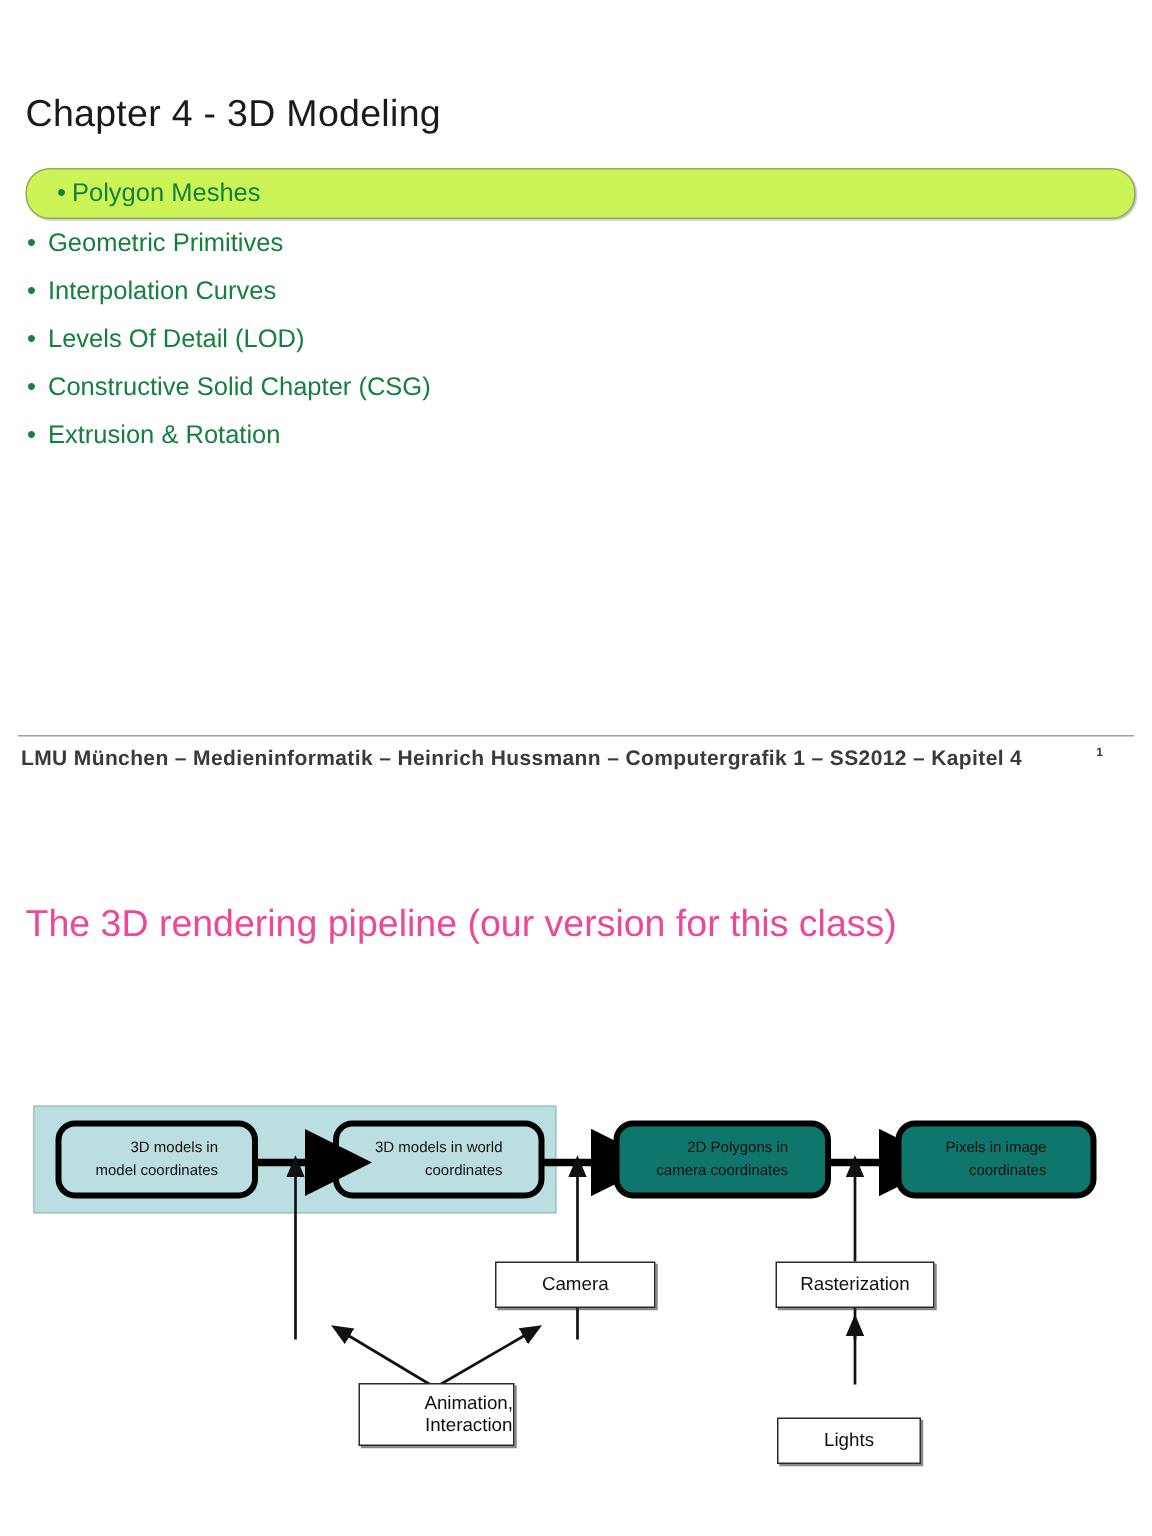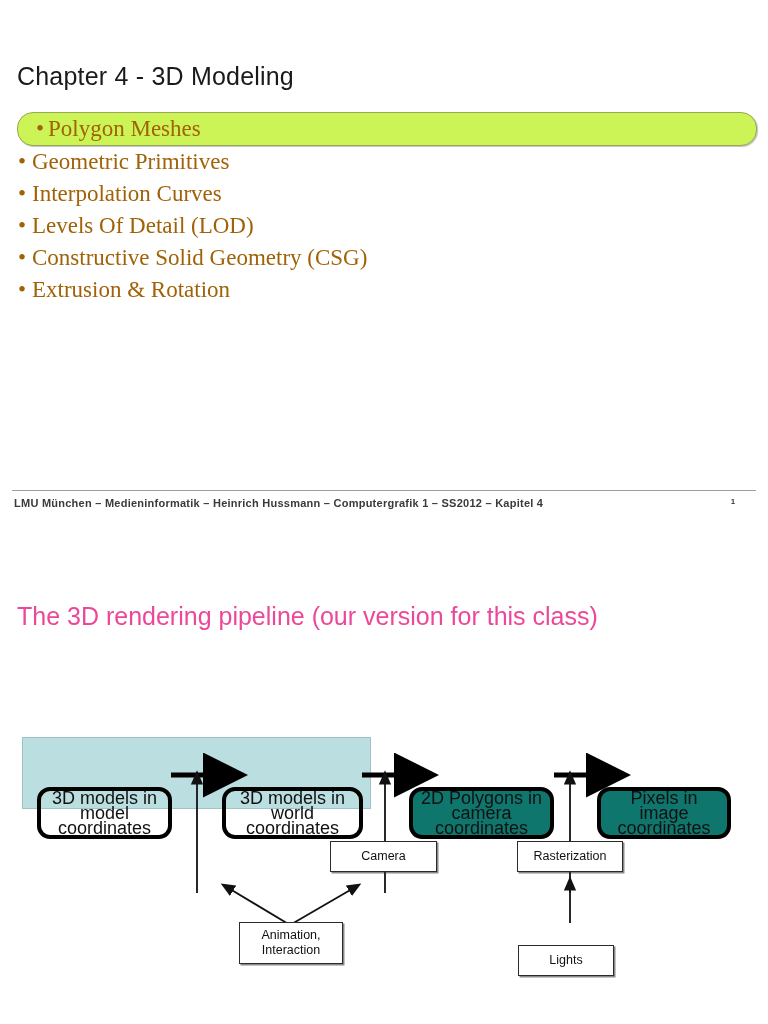--- a/index.html
+++ b/index.html
@@ -31,25 +31,24 @@
     color: #1a1a1a;
     white-space: nowrap;
   }
 
   .agenda { position: absolute; left: 0; top: 112px; width: 768px; }
 
   .agenda-row {
     position: relative;
     height: 32px;
     line-height: 32px;
-    font-size: 23px;
-    color: #a16207;
+    font-size: 17px;
+    color: #15803d;
     padding-left: 18px;
     box-sizing: border-box;
-    font-family: Liberation Serif, serif;
   }
   .agenda-row .bul {
     display: inline-block;
     width: 14px;
   }
   .agenda-row.highlight {
     background: #ccf457;
     border: 1px solid #9aa858;
     border-radius: 16px;
     width: 740px;
@@ -67,21 +66,21 @@
     left: 12px;
     top: 490px;
     width: 744px;
     height: 1px;
     background: #9d9d9d;
   }
   .footer-text {
     position: absolute;
     left: 14px;
     top: 497px;
-    font-size: 11px;
+    font-size: 14px;
     font-weight: bold;
     letter-spacing: 0.25px;
     color: #3a3a3a;
     white-space: nowrap;
   }
   .footer-page {
     position: absolute;
     left: 718px;
     top: 497px;
     width: 30px;
@@ -122,29 +121,28 @@
     border: 1px solid #9fc2c4;
     box-sizing: border-box;
   }
 
   .rbox {
     position: absolute;
     box-sizing: border-box;
     border: 4px solid #000000;
     border-radius: 13px;
     background: transparent;
-    font-size: 18px;
+    font-size: 10px;
     line-height: 15px;
-    text-align: center;
+    text-align: right;
     color: #111;
     display: flex;
     align-items: center;
     justify-content: center;
     padding: 0 4px;
-    margin-top: 40px;
   }
   .rbox.white { background: #0f766e; }
   .rbox.clear { background: transparent; }
 
   .sbox {
     position: absolute;
     box-sizing: border-box;
     border: 1.5px solid #2b2b2b;
     background: #ffffff;
     font-size: 12.5px;
@@ -185,21 +183,21 @@
 
       <div class="agenda-row">
         <span class="bul">•</span><span>Interpolation Curves</span>
       </div>
 
       <div class="agenda-row">
         <span class="bul">•</span><span>Levels Of Detail (LOD)</span>
       </div>
 
       <div class="agenda-row">
-        <span class="bul">•</span><span>Constructive Solid Geometry (CSG)</span>
+        <span class="bul">•</span><span>Constructive Solid Chapter (CSG)</span>
       </div>
 
       <div class="agenda-row">
         <span class="bul">•</span><span>Extrusion &amp; Rotation</span>
       </div>
 
 
     </div>
 
     <div class="footer-rule"></div>
@@ -270,21 +268,21 @@
 
 
       <div class="sbox" style="left:330px; top:126px; width:107px; height:31px;">
         <span>Camera</span>
       </div>
 
       <div class="sbox" style="left:517px; top:126px; width:106px; height:31px;">
         <span>Rasterization</span>
       </div>
 
-      <div class="sbox" style="left:239px; top:207px; width:104px; height:42px;">
+      <div class="sbox" style="left:239px; top:207px; width:104px; height:42px;justify-content:flex-end;">
         <span>
           <span>Animation,</span><br>
           <span>Interaction</span>
         </span>
       </div>
 
       <div class="sbox" style="left:518px; top:205px; width:96px; height:31px;margin-top:25px;">
         <span>Lights</span>
       </div>
 

